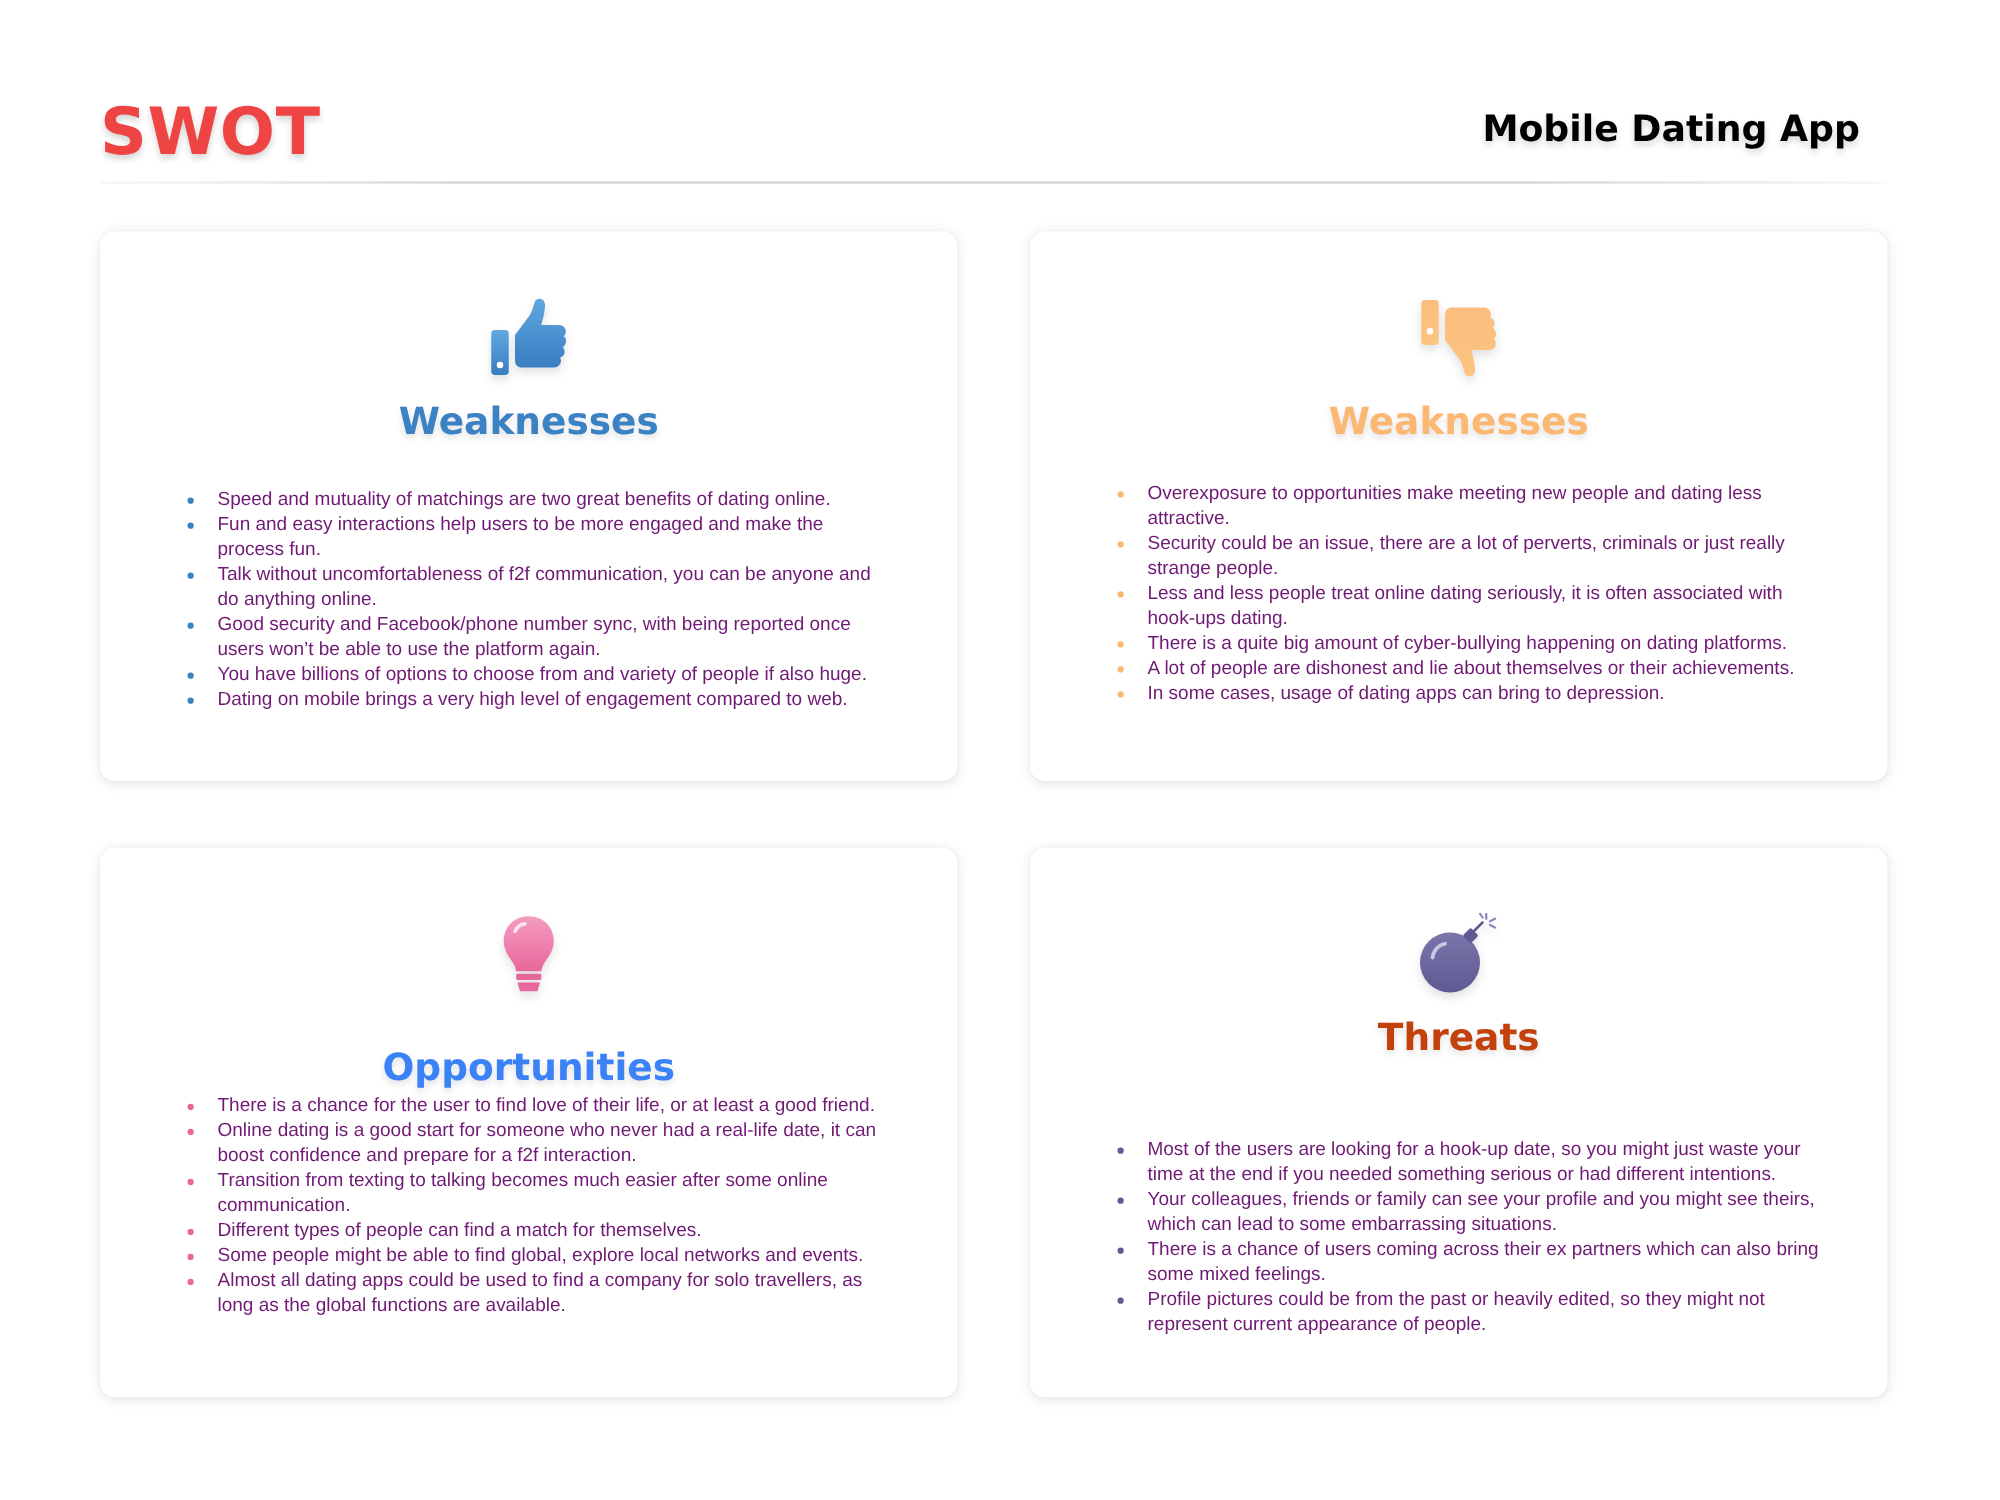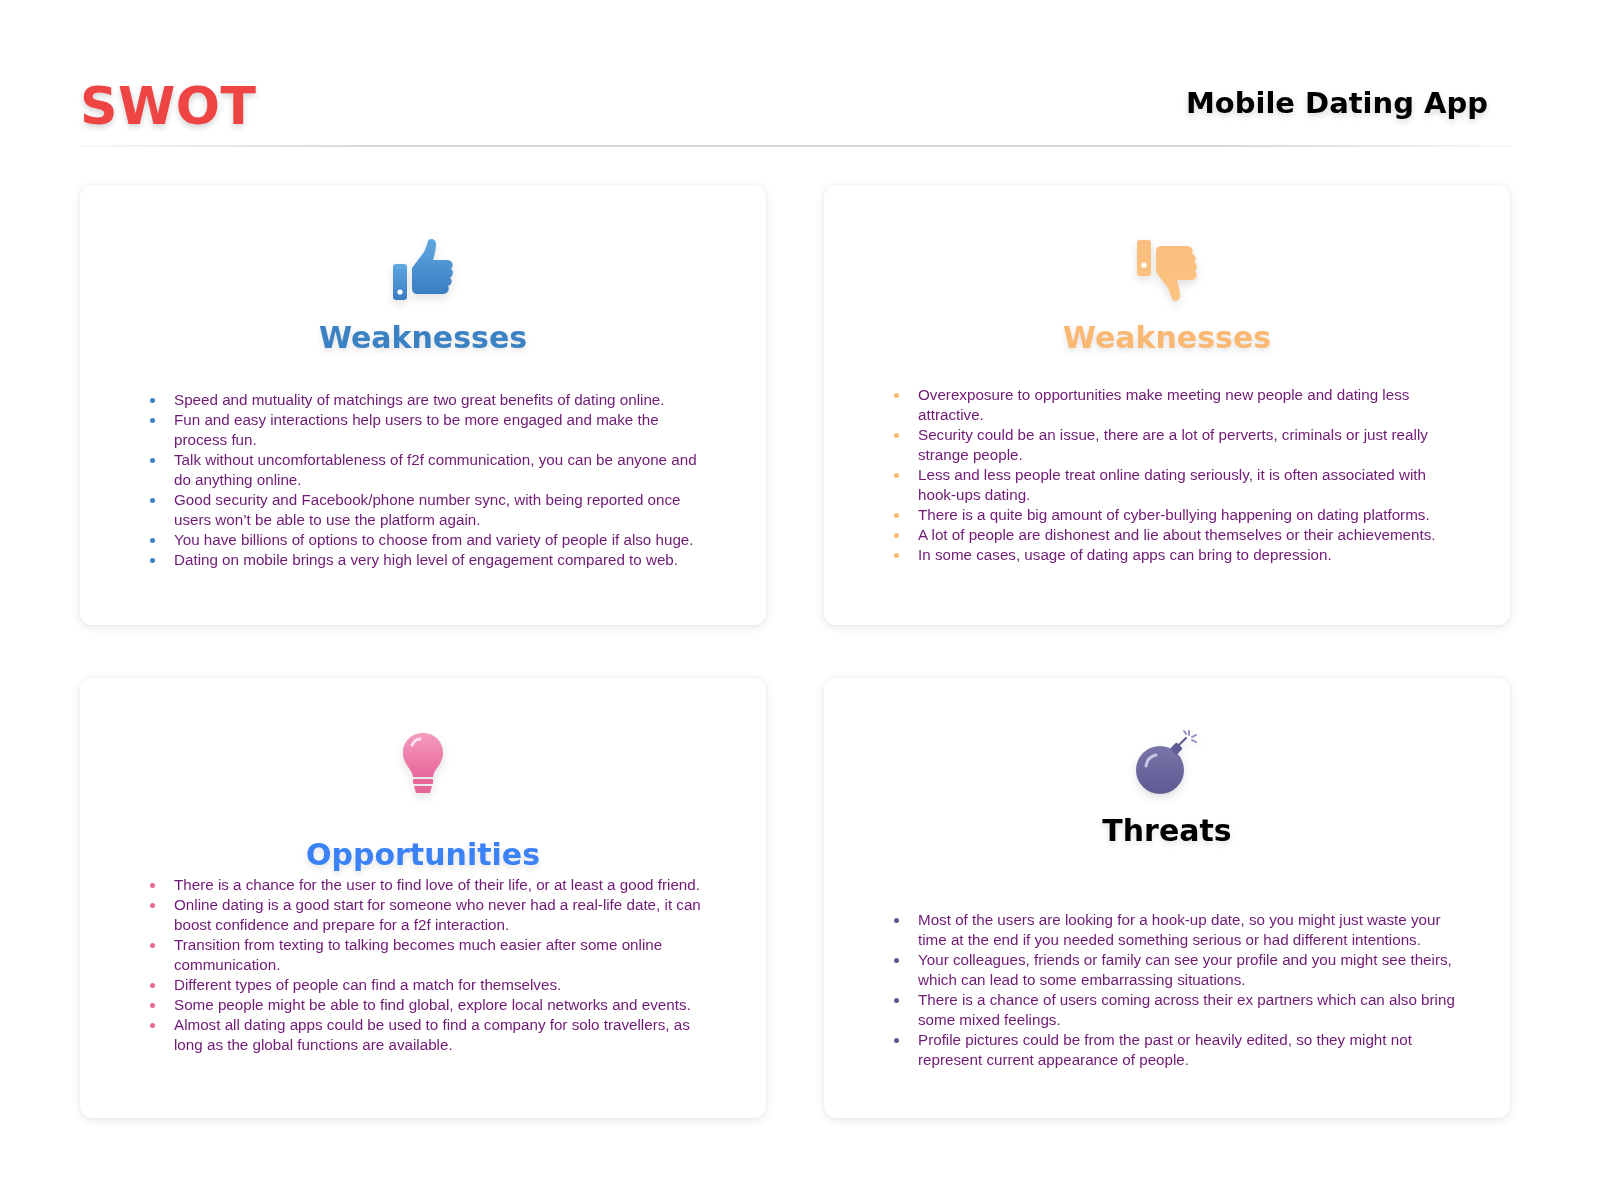--- a/index.html
+++ b/index.html
@@ -159,20 +159,20 @@
       <path d="M45 15 L52 8" stroke="#5e5a92" stroke-width="2" stroke-linecap="round"></path>
       <g stroke="#8c88bf" stroke-width="1.8" stroke-linecap="round">
         <line x1="55" y1="5" x2="55" y2="1"></line>
         <line x1="58" y1="7" x2="62" y2="5"></line>
         <line x1="58" y1="10" x2="62" y2="12"></line>
         <line x1="52" y1="4" x2="50" y2="1"></line>
       </g>
       <path d="M12 36 C13 30 17 26 22 25" stroke="#c9c6e8" stroke-width="3" fill="none" stroke-linecap="round"></path>
     </svg>
   </div>
-  <div class="card-title" style="color:#000000;">Threats</div>
+  <div class="card-title" style="color:#c2410c;">Threats</div>
   <ul class="points">
     <li><span class="bullet" style="background:#5e5a92;"></span><span>Most of the users are looking for a hook-up date, so you might just waste your time at the end if you needed something serious or had different intentions.</span></li>
     <li><span class="bullet" style="background:#5e5a92;"></span><span>Your colleagues, friends or family can see your profile and you might see theirs, which can lead to some embarrassing situations.</span></li>
     <li><span class="bullet" style="background:#5e5a92;"></span><span>There is a chance of users coming across their ex partners which can also bring some mixed feelings.</span></li>
     <li><span class="bullet" style="background:#5e5a92;"></span><span>Profile pictures could be from the past or heavily edited, so they might not represent current appearance of people.</span></li>
   </ul>
 </section>
 
 </body></html>

